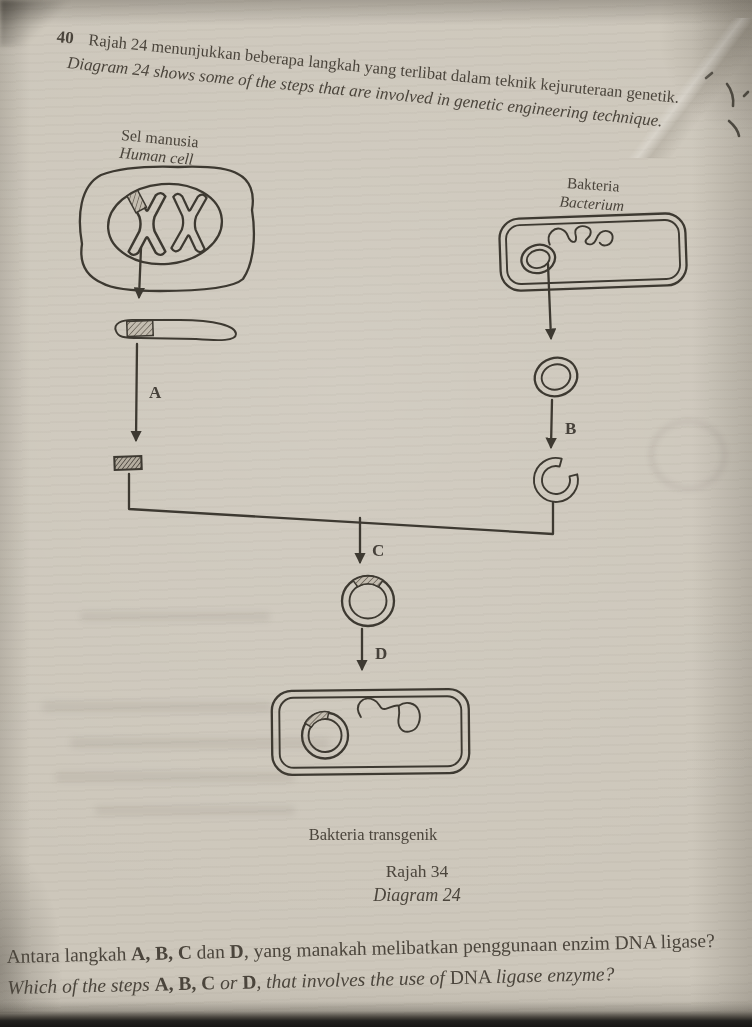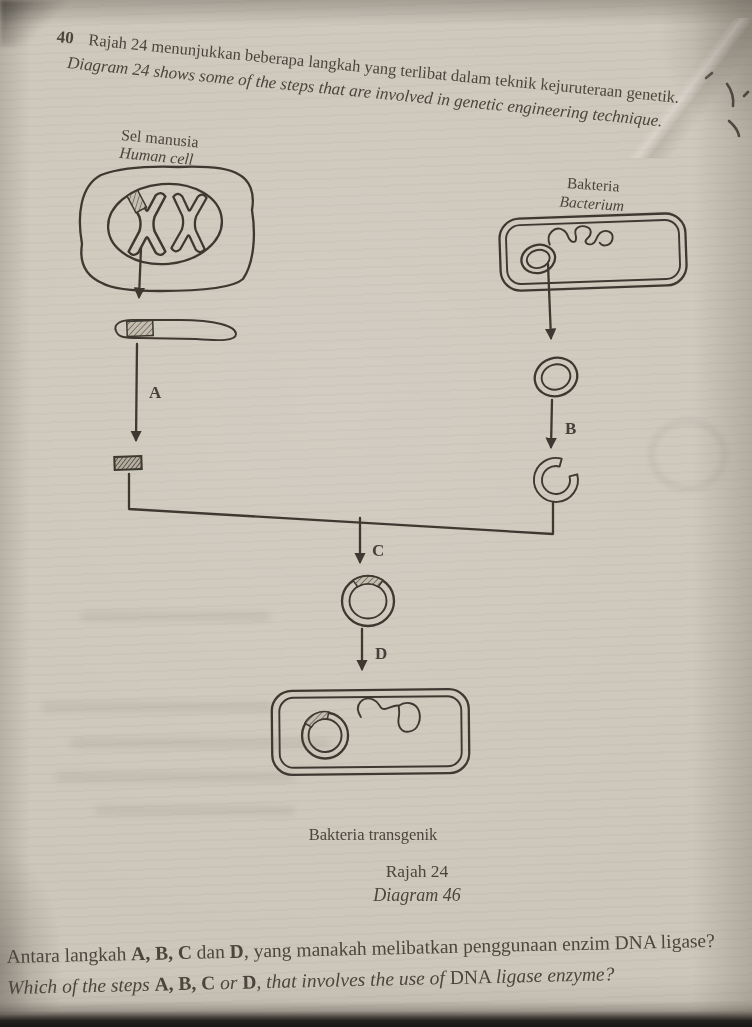--- a/index.html
+++ b/index.html
@@ -178,22 +178,22 @@
   <div class="abs step-letter" style="left:149px;top:383px">A</div>
   <div class="abs step-letter" style="left:565px;top:419px">B</div>
   <div class="abs step-letter" style="left:372px;top:541px">C</div>
   <div class="abs step-letter" style="left:375px;top:644px">D</div>
 
   <div class="abs lbl-transgenic">
     <div class="nowrap">Bakteria transgenik</div>
   </div>
 
   <div class="abs caption">
-    <div class="nowrap">Rajah 24</div>
-    <div class="it nowrap">Diagram 46</div>
+    <div class="nowrap">Rajah 34</div>
+    <div class="it nowrap">Diagram 24</div>
   </div>
 
   <div class="abs bottom-q">
     <div class="nowrap"><span>Antara langkah </span><span class="b">A, B, C</span><span> dan </span><span class="b">D</span><span>, yang manakah melibatkan penggunaan enzim DNA ligase?</span></div>
     <div class="nowrap"><span class="i">Which of the steps </span><span class="b">A, B, C</span><span class="i"> or </span><span class="b">D</span><span class="i">, that involves the use of </span><span>DNA </span><span class="i">ligase enzyme?</span></div>
   </div>
 
   <div class="abs bottom-edge"></div>
 </div>
 

